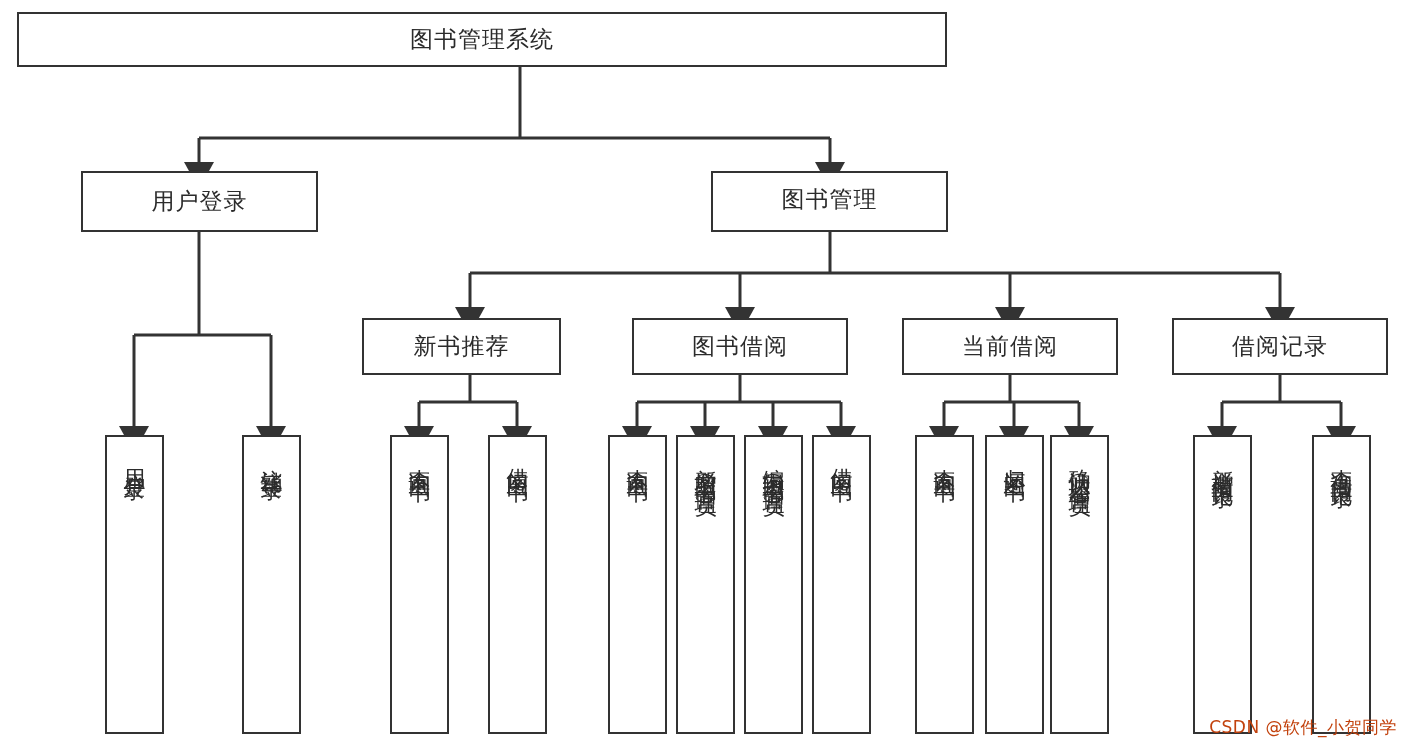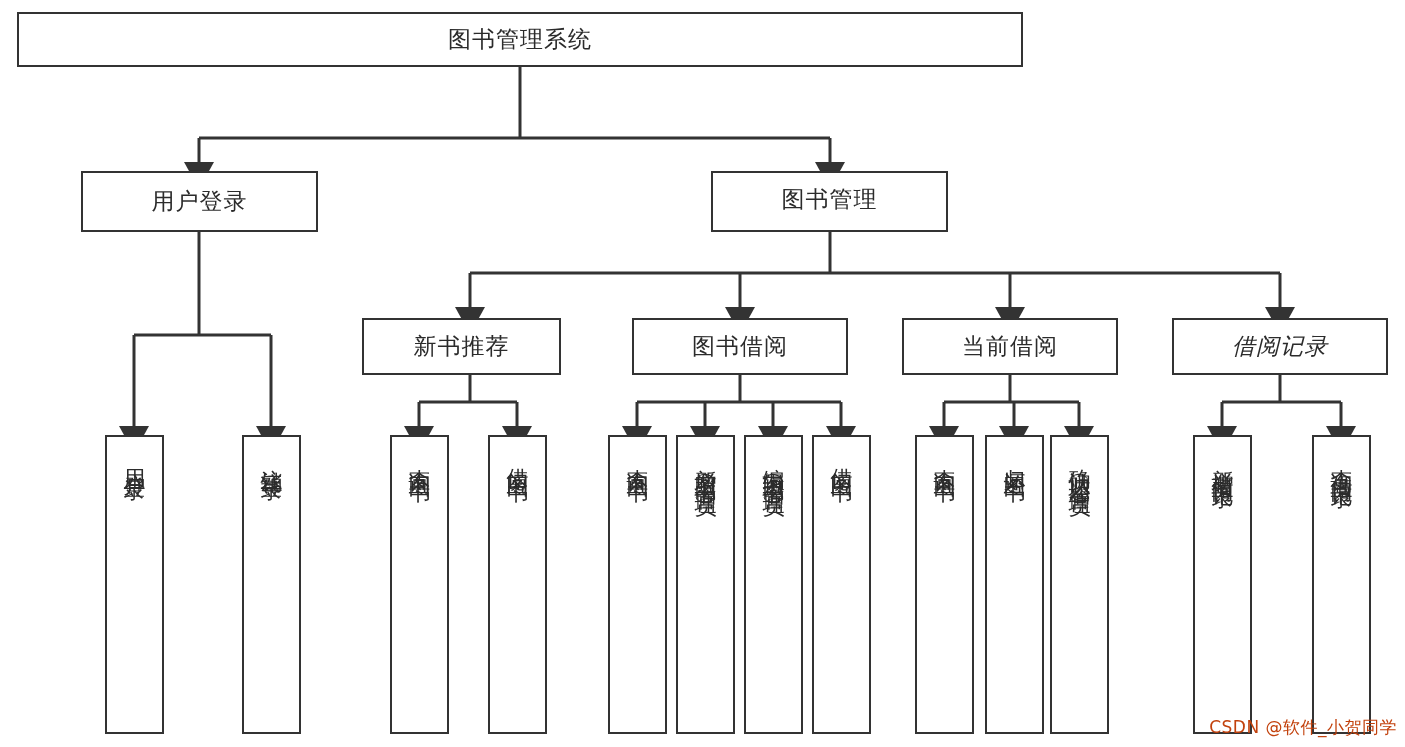--- a/index.html
+++ b/index.html
@@ -118,41 +118,41 @@
       <path d="M1014,402 L1014,429" marker-end="url(#arrowhead)"></path>
       <path d="M1079,402 L1079,429" marker-end="url(#arrowhead)"></path>
 
       <path d="M1280,375 L1280,402"></path>
       <path d="M1222,402 L1341,402"></path>
       <path d="M1222,402 L1222,429" marker-end="url(#arrowhead)"></path>
       <path d="M1341,402 L1341,429" marker-end="url(#arrowhead)"></path>
     </g>
   </svg>
 
-  <div class="node root horizontal" style="left:17px; top:12px; width:1006px; height:55px;font-family:Liberation Serif, serif;">
+  <div class="node root horizontal" style="left:17px; top:12px; width:930px; height:55px;font-family:Liberation Serif, serif;">
     <span class="node-label">图书管理系统</span>
   </div>
 
   <div class="node horizontal" style="left:81px; top:171px; width:237px; height:61px;">
     <span class="node-label">用户登录</span>
   </div>
   <div class="node horizontal" style="left:711px; top:171px; width:237px; height:61px;font-family:Liberation Mono, monospace;">
     <span class="node-label">图书管理</span>
   </div>
 
   <div class="node horizontal" style="left:362px; top:318px; width:199px; height:57px;">
     <span class="node-label">新书推荐</span>
   </div>
   <div class="node horizontal" style="left:632px; top:318px; width:216px; height:57px;">
     <span class="node-label">图书借阅</span>
   </div>
   <div class="node horizontal" style="left:902px; top:318px; width:216px; height:57px;">
     <span class="node-label">当前借阅</span>
   </div>
-  <div class="node horizontal" style="left:1172px; top:318px; width:216px; height:57px;font-style:italic;">
+  <div class="node horizontal" style="left:1172px; top:318px; width:216px; height:57px;">
     <span class="node-label">借阅记录</span>
   </div>
 
   <div class="node vertical" style="left:105px; top:435px; width:59px; height:299px;">
     <span class="node-label">用户登录</span>
   </div>
   <div class="node vertical" style="left:242px; top:435px; width:59px; height:299px;">
     <span class="node-label">注销登录</span>
   </div>
 

